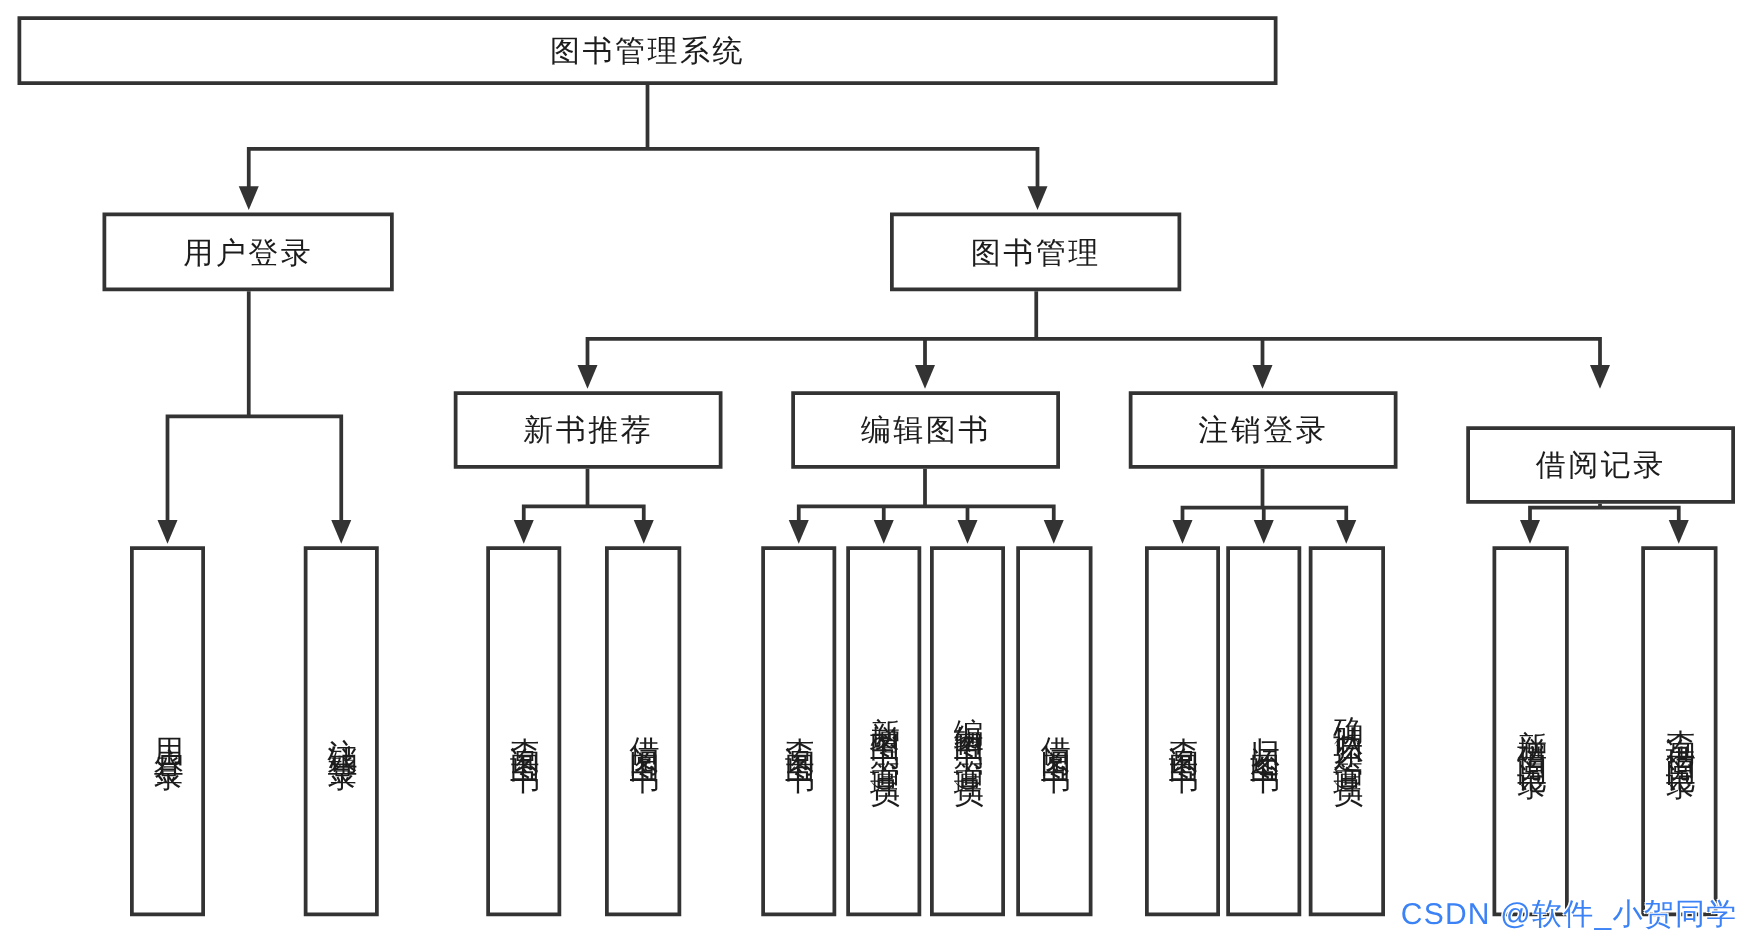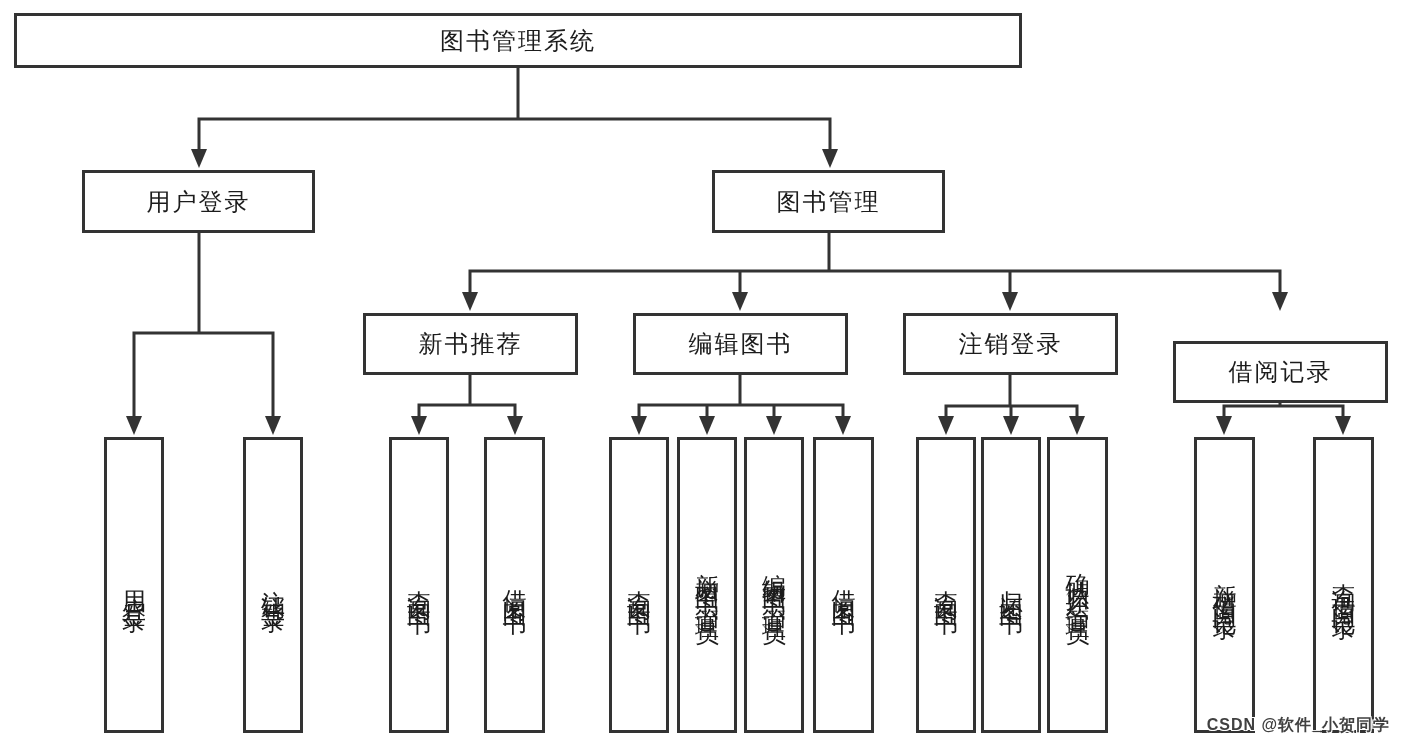--- a/index.html
+++ b/index.html
@@ -49,26 +49,25 @@
     text-orientation: mixed;
     font-size: 24px;
     letter-spacing: 7px;
     line-height: 1;
     white-space: nowrap;
   }
   #watermark {
     position: absolute;
     top: 715px;
     right: 15px;
-    font-size: 16px;
+    font-size: 24px;
     letter-spacing: 1px;
-    color: #404040;
+    color: #3b82f6;
     text-shadow: 1px 1px 0 #ffffff, -1px -1px 0 #ffffff, 1px -1px 0 #ffffff, -1px 1px 0 #ffffff;
     z-index: 5;
-    font-weight: bold;
   }
 </style>
 </head>
 <body>
 
 <div id="canvas">
 
   <svg id="wires" viewBox="0 0 1405 747" xmlns="http://www.w3.org/2000/svg">
     <g stroke="#333333" stroke-width="3" fill="none" stroke-linecap="square">
 

